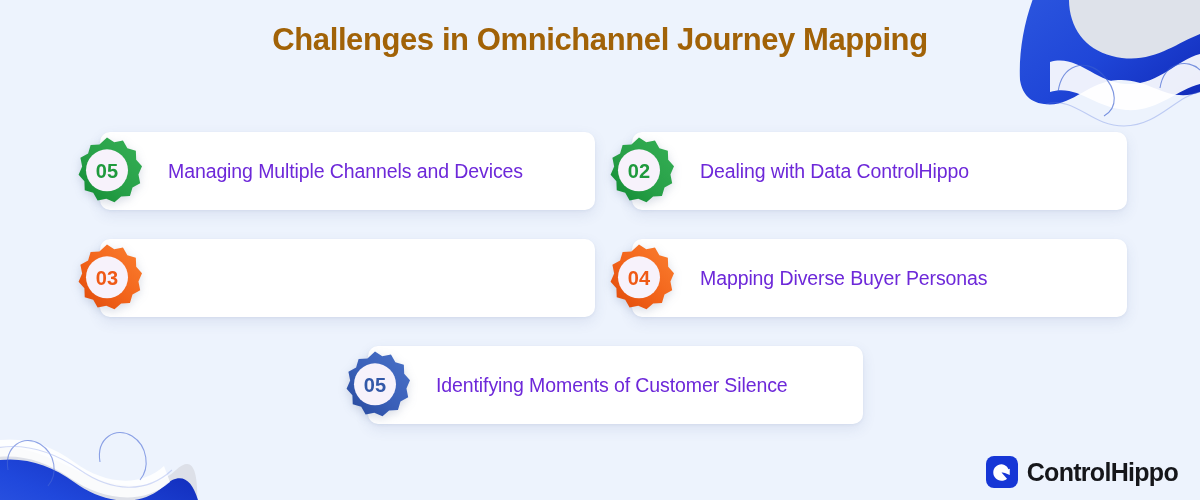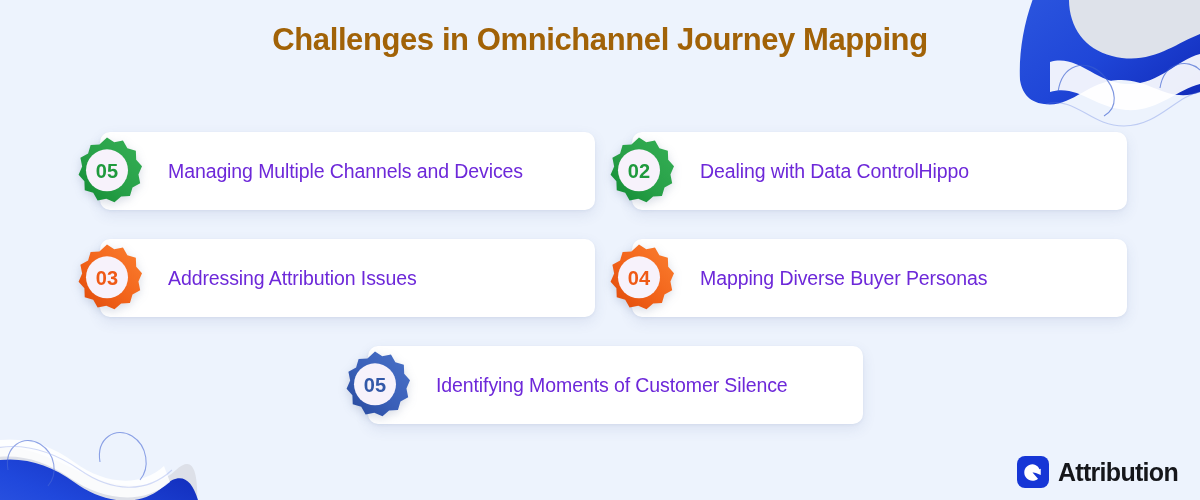--- a/index.html
+++ b/index.html
@@ -250,21 +250,20 @@
               <stop offset="0%" stop-color="#fb8030"></stop>
               <stop offset="55%" stop-color="#f2631a"></stop>
               <stop offset="100%" stop-color="#dd4708"></stop>
             </linearGradient>
           </defs>
           <path fill="url(#g03)" d="M50 2 L60.4 9.1 L72.8 6.6 L79.1 17.6 L91.2 21.2 L91.7 33.8 L100 43.3 L94.9 55 L97.4 67.4 L86.4 73.7 L82.8 85.8 L70.2 86.3 L60.7 94.6 L49 89.5 L36.6 92 L30.3 81 L18.2 77.4 L17.7 64.8 L9.4 55.3 L14.5 43.6 L12 31.2 L23 24.9 L26.6 12.8 L39.2 12.3 Z"></path>
           <circle cx="50" cy="49" r="30" fill="#f7f2fb"></circle>
         </svg>
         <span class="badge-num orange">03</span>
       </div>
-      <div class="card-text">Addressing Attribution Issues</div>
     </div>
 
     <div class="card col-right">
       <div class="badge">
         <svg viewBox="0 0 100 100">
           <defs>
             <linearGradient id="g04" x1="1" y1="0" x2="0" y2="1">
               <stop offset="0%" stop-color="#fb8030"></stop>
               <stop offset="55%" stop-color="#f2631a"></stop>
               <stop offset="100%" stop-color="#dd4708"></stop>
@@ -303,14 +302,14 @@
 
 <div class="logo">
   <span class="logo-mark">
     <svg width="21" height="21" viewBox="0 0 24 24" aria-hidden="true">
       <path fill="#ffffff" d="M12 2.6 C6.8 2.6 2.6 6.8 2.6 12 C2.6 17.2 6.8 21.4 12 21.4
                C14.4 21.4 16.6 20.5 18.3 19 L12 12 L20.8 12
                C20.4 6.7 16.7 2.6 12 2.6 Z"></path>
       <path fill="#ffffff" d="M12.4 11.2 L21.4 7.6 L21.4 14.8 Z"></path>
     </svg>
   </span>
-  <span class="logo-text">Attribution</span>
+  <span class="logo-text">ControlHippo</span>
 </div>
 
 </body></html>

